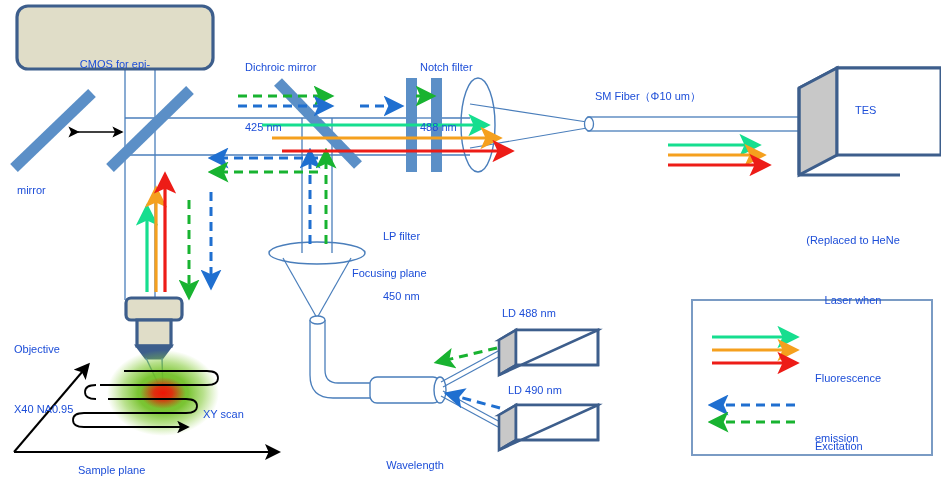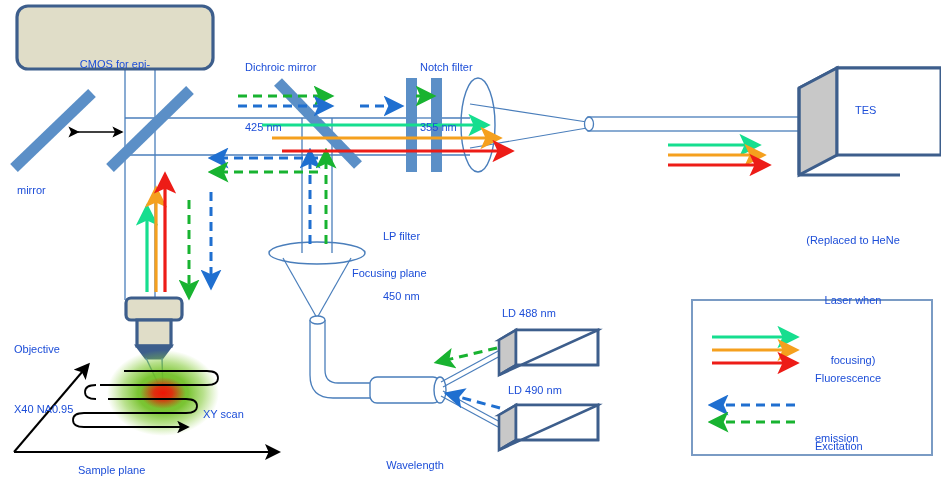--- a/index.html
+++ b/index.html
@@ -277,36 +277,36 @@
 
   <div class="lbl" style="left:17px; top:180px;">mirror</div>
 
   <div class="lbl" style="left:245px; top:17px;">
     <div>Dichroic mirror</div>
     <div>425 nm</div>
   </div>
 
   <div class="lbl" style="left:420px; top:17px;">
     <div>Notch filter</div>
-    <div>355 nm</div>
+    <div>488 nm</div>
   </div>
 
   <div class="lbl" style="left:383px; top:186px;">
     <div>LP filter</div>
     <div>450 nm</div>
   </div>
 
 
+  <div class="lbl" style="left:595px; top:86px;">SM Fiber（Φ10 um）</div>
 
   <div class="lbl" style="left:855px; top:100px;text-align:right;">TES</div>
 
   <div class="lbl center" style="left:765px; top:190px; width:176px;">
     <div>(Replaced to HeNe</div>
     <div>Laser when</div>
-    <div>focusing)</div>
   </div>
 
   <div class="lbl" style="left:352px; top:263px;">Focusing plane</div>
 
   <div class="lbl" style="left:14px; top:299px;">
     <div>Objective</div>
     <div>X40 NA0.95</div>
   </div>
 
   <div class="lbl" style="left:203px; top:404px;">XY scan</div>

